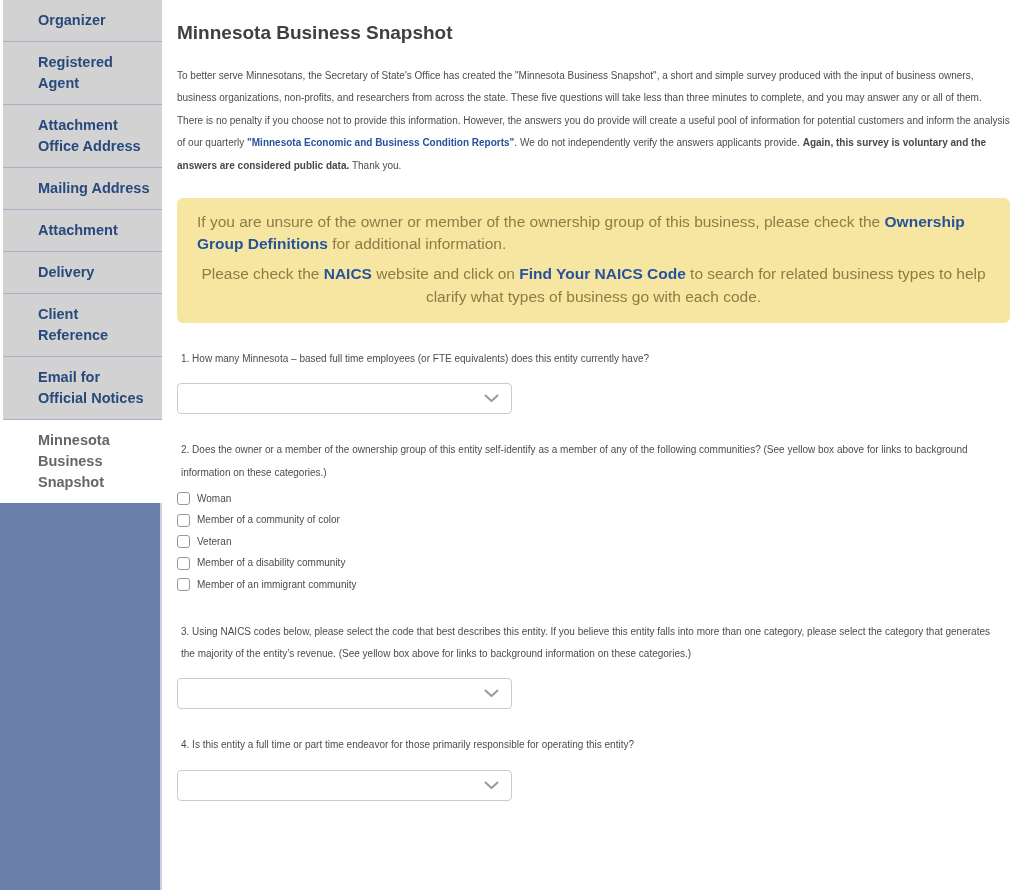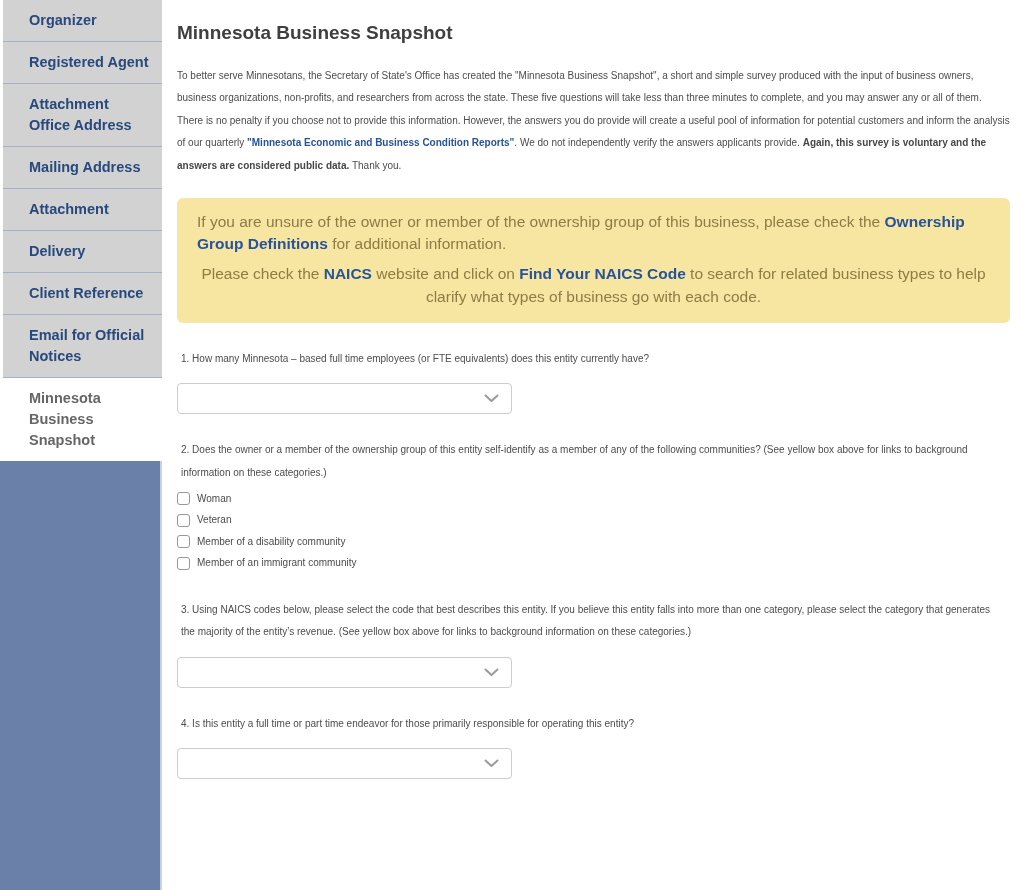--- a/index.html
+++ b/index.html
@@ -9,21 +9,21 @@
 
   
   .sidebar { width: 162px; flex-shrink: 0; display: flex; flex-direction: column; background: #fff; }
   .side-item {
     margin-left: 3px;
     background: #d2d2d2;
     color: #27497c;
     font-weight: 700;
     font-size: 14.5px;
     line-height: 21px;
-    padding: 10px 12px 10px 26px;
+    padding: 10px 12px 10px 35px;
     border-bottom: 1px solid #a3b2ca;
     cursor: pointer;
   }
   .side-item.active {
     background: #ffffff;
     color: #666666;
     border-bottom: none;
     cursor: default;
   }
   .side-fill { flex: 1; background: #6b80a8; border-right: 2px solid #c9d1e0; }
@@ -118,20 +118,24 @@
 
     <div class="question">
       <p class="q-label">2. Does the owner or a member of the ownership group of this entity self-identify as a member of any of the following communities? (See yellow box above for links to background information on these categories.)</p>
       <div class="options">
         <label class="check-row">
           <span class="checkbox"></span>
           <span class="check-label">Woman</span>
         </label>
         <label class="check-row">
           <span class="checkbox"></span>
+          <span class="check-label">Member of a community of color</span>
+        </label>
+        <label class="check-row">
+          <span class="checkbox"></span>
           <span class="check-label">Veteran</span>
         </label>
         <label class="check-row">
           <span class="checkbox"></span>
           <span class="check-label">Member of a disability community</span>
         </label>
         <label class="check-row">
           <span class="checkbox"></span>
           <span class="check-label">Member of an immigrant community</span>
         </label>

